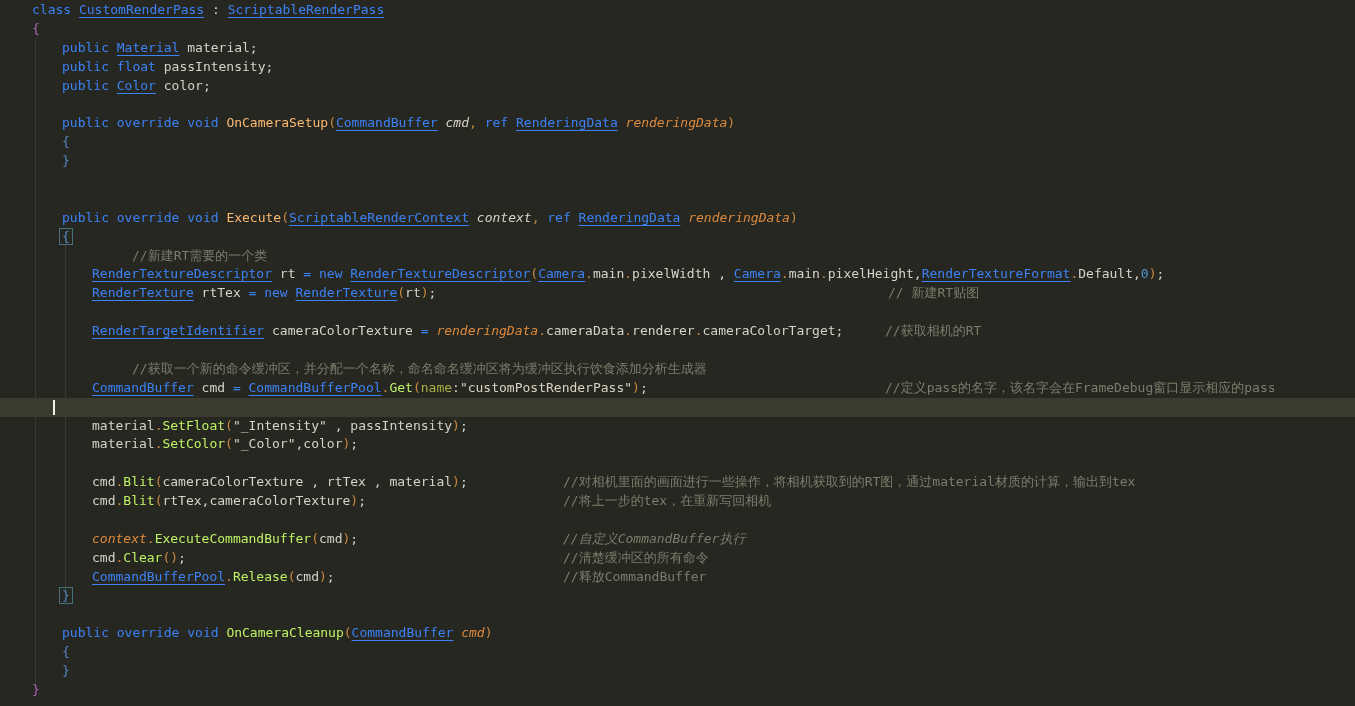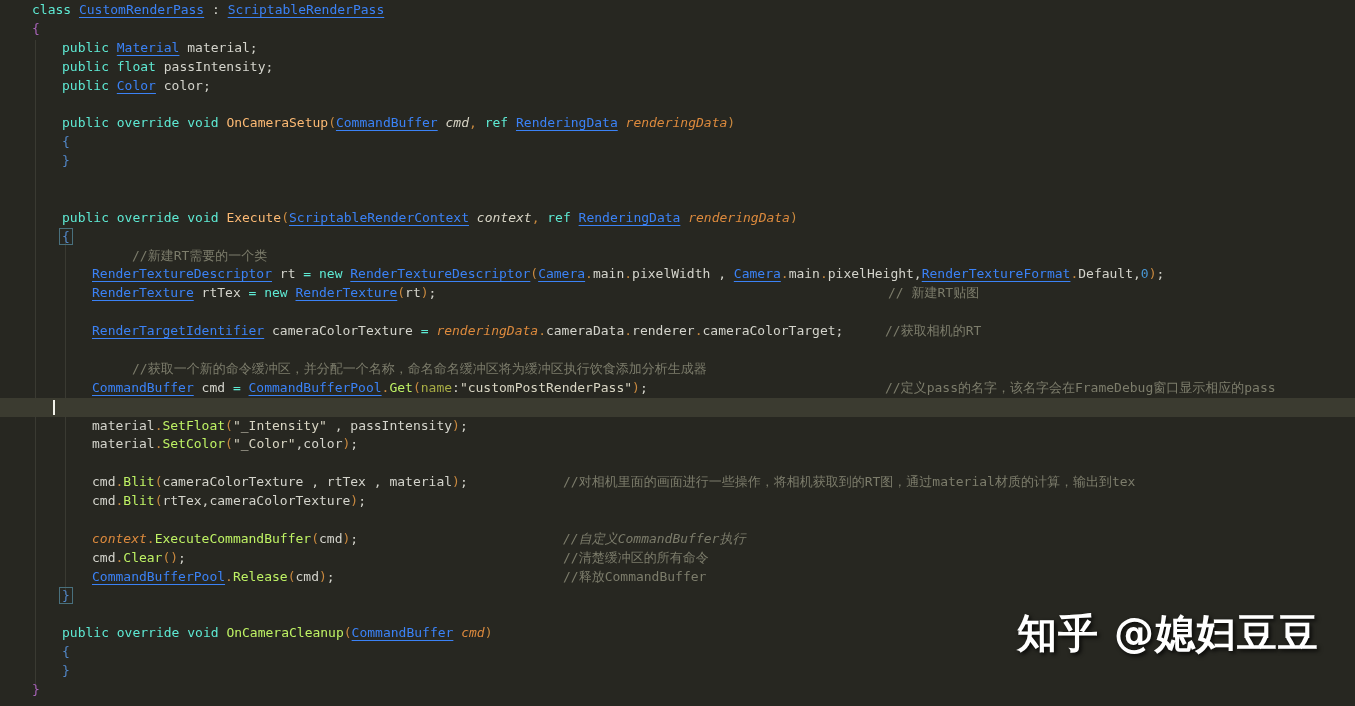--- a/index.html
+++ b/index.html
@@ -7,21 +7,21 @@
     position:relative;width:1355px;height:706px;background:#272721;
     font-family:"DejaVu Sans Mono","Liberation Mono",monospace;
     font-size:13px;line-height:18.9px;color:#d4d4cc;
   }
   .guide{position:absolute;width:1px;background:#3a3a32;z-index:0;}
   #code-lines{position:absolute;top:1px;left:0;width:100%;z-index:1;}
   .code-line{position:relative;height:18.9px;white-space:pre;width:1355px;}
   .code-line.current{background:#3b3b30;}
   .cursor{position:absolute;top:2px;width:2px;height:15px;background:#f2f2ea;}
   .abs{position:absolute;top:0;}
-  .tk-kw{color:#5eead4;}
+  .tk-kw{color:#3b82f6;}
   .tk-ty{color:#3b82f6;text-decoration:underline;text-decoration-thickness:1px;text-underline-offset:3px;}
   .tk-me{color:#fdba74;}
   .tk-gm{color:#bef264;}
   .tk-pl{color:#d4d4cc;}
   .tk-pa{color:#dd8a3d;font-style:italic;}
   .tk-pp{color:#d8d5c6;font-style:italic;}
   .tk-al{color:#a8ad45;}
   .tk-st{color:#d8d5c3;}
   .tk-nu{color:#4896d2;}
   .tk-pu{color:#c9893f;}
@@ -62,26 +62,25 @@
       <div class="code-line"></div>
       <div class="code-line" style="padding-left: 92px;"><span class="tk-ty">RenderTargetIdentifier</span><span class="tk-pl"> cameraColorTexture </span><span class="tk-kw">=</span><span class="tk-pl"> </span><span class="tk-pa">renderingData</span><span class="tk-pu">.</span><span class="tk-pl">cameraData</span><span class="tk-pu">.</span><span class="tk-pl">renderer</span><span class="tk-pu">.</span><span class="tk-pl">cameraColorTarget;</span><span class="tk-cm abs" style="left: 845px;">//获取相机的RT</span></div>
       <div class="code-line"></div>
       <div class="code-line" style="padding-left: 92px;"><span class="tk-cm">//获取一个新的命令缓冲区，并分配一个名称，命名命名缓冲区将为缓冲区执行饮食添加分析生成器</span></div>
       <div class="code-line" style="padding-left: 92px;"><span class="tk-ty">CommandBuffer</span><span class="tk-pl"> cmd </span><span class="tk-kw">=</span><span class="tk-pl"> </span><span class="tk-ty">CommandBufferPool</span><span class="tk-pu">.</span><span class="tk-gm">Get</span><span class="tk-pu">(</span><span class="tk-al">name</span><span class="tk-pl">:</span><span class="tk-st">"customPostRenderPass"</span><span class="tk-pu">)</span><span class="tk-pl">;</span><span class="tk-cm abs" style="left: 845px;">//定义pass的名字，该名字会在FrameDebug窗口显示相应的pass</span></div>
       <div class="code-line current"><div class="cursor" style="left: 53px;"></div></div>
       <div class="code-line" style="padding-left: 92px;"><span class="tk-pl">material</span><span class="tk-pu">.</span><span class="tk-gm">SetFloat</span><span class="tk-pu">(</span><span class="tk-st">"_Intensity"</span><span class="tk-pl"> , passIntensity</span><span class="tk-pu">)</span><span class="tk-pl">;</span></div>
       <div class="code-line" style="padding-left: 92px;"><span class="tk-pl">material</span><span class="tk-pu">.</span><span class="tk-gm">SetColor</span><span class="tk-pu">(</span><span class="tk-st">"_Color"</span><span class="tk-pl">,color</span><span class="tk-pu">)</span><span class="tk-pl">;</span></div>
       <div class="code-line"></div>
       <div class="code-line" style="padding-left: 92px;"><span class="tk-pl">cmd</span><span class="tk-pu">.</span><span class="tk-gm">Blit</span><span class="tk-pu">(</span><span class="tk-pl">cameraColorTexture , rtTex , material</span><span class="tk-pu">)</span><span class="tk-pl">;</span><span class="tk-cm abs" style="left: 523px;">//对相机里面的画面进行一些操作，将相机获取到的RT图，通过material材质的计算，输出到tex</span></div>
-      <div class="code-line" style="padding-left: 92px;"><span class="tk-pl">cmd</span><span class="tk-pu">.</span><span class="tk-gm">Blit</span><span class="tk-pu">(</span><span class="tk-pl">rtTex,cameraColorTexture</span><span class="tk-pu">)</span><span class="tk-pl">;</span></div>
+      <div class="code-line" style="padding-left: 92px;"><span class="tk-pl">cmd</span><span class="tk-pu">.</span><span class="tk-gm">Blit</span><span class="tk-pu">(</span><span class="tk-pl">rtTex,cameraColorTexture</span><span class="tk-pu">)</span><span class="tk-pl">;</span><span class="tk-cm abs" style="left: 523px;">//将上一步的tex，在重新写回相机</span></div>
       <div class="code-line"></div>
       <div class="code-line" style="padding-left: 92px;"><span class="tk-pa">context</span><span class="tk-pu">.</span><span class="tk-gm">ExecuteCommandBuffer</span><span class="tk-pu">(</span><span class="tk-pl">cmd</span><span class="tk-pu">)</span><span class="tk-pl">;</span><span class="tk-cm abs" style="left: 523px; font-style: italic;">//自定义CommandBuffer执行</span></div>
       <div class="code-line" style="padding-left: 92px;"><span class="tk-pl">cmd</span><span class="tk-pu">.</span><span class="tk-gm">Clear</span><span class="tk-pu">(</span><span class="tk-pu">)</span><span class="tk-pl">;</span><span class="tk-cm abs" style="left: 523px;">//清楚缓冲区的所有命令</span></div>
       <div class="code-line" style="padding-left: 92px;"><span class="tk-ty">CommandBufferPool</span><span class="tk-pu">.</span><span class="tk-gm">Release</span><span class="tk-pu">(</span><span class="tk-pl">cmd</span><span class="tk-pu">)</span><span class="tk-pl">;</span><span class="tk-cm abs" style="left: 523px;">//释放CommandBuffer</span></div>
       <div class="code-line" style="padding-left: 62px;"><span class="tk-bx">}</span></div>
       <div class="code-line"></div>
       <div class="code-line" style="padding-left: 62px;"><span class="tk-kw">public override void </span><span class="tk-gm">OnCameraCleanup</span><span class="tk-pu">(</span><span class="tk-ty">CommandBuffer</span><span class="tk-pl"> </span><span class="tk-pa">cmd</span><span class="tk-pu">)</span></div>
       <div class="code-line" style="padding-left: 62px;"><span class="tk-bb">{</span></div>
       <div class="code-line" style="padding-left: 62px;"><span class="tk-bb">}</span></div>
       <div class="code-line" style="padding-left: 32px;"><span class="tk-bp">}</span></div>
     </div>
-  <div id="watermark">知乎 @媳妇豆豆</div>
 </div>
 
 </body></html>

